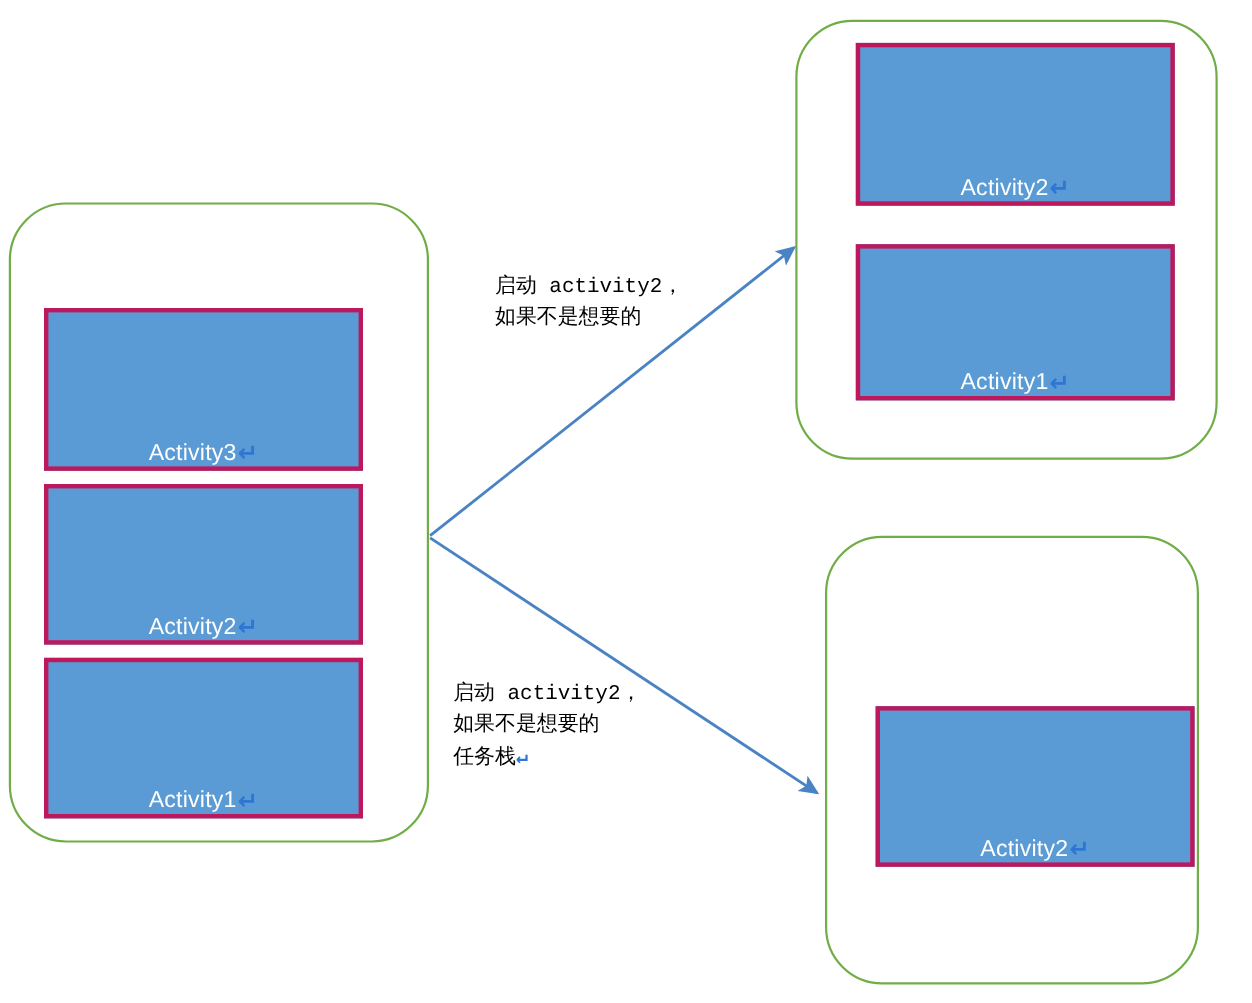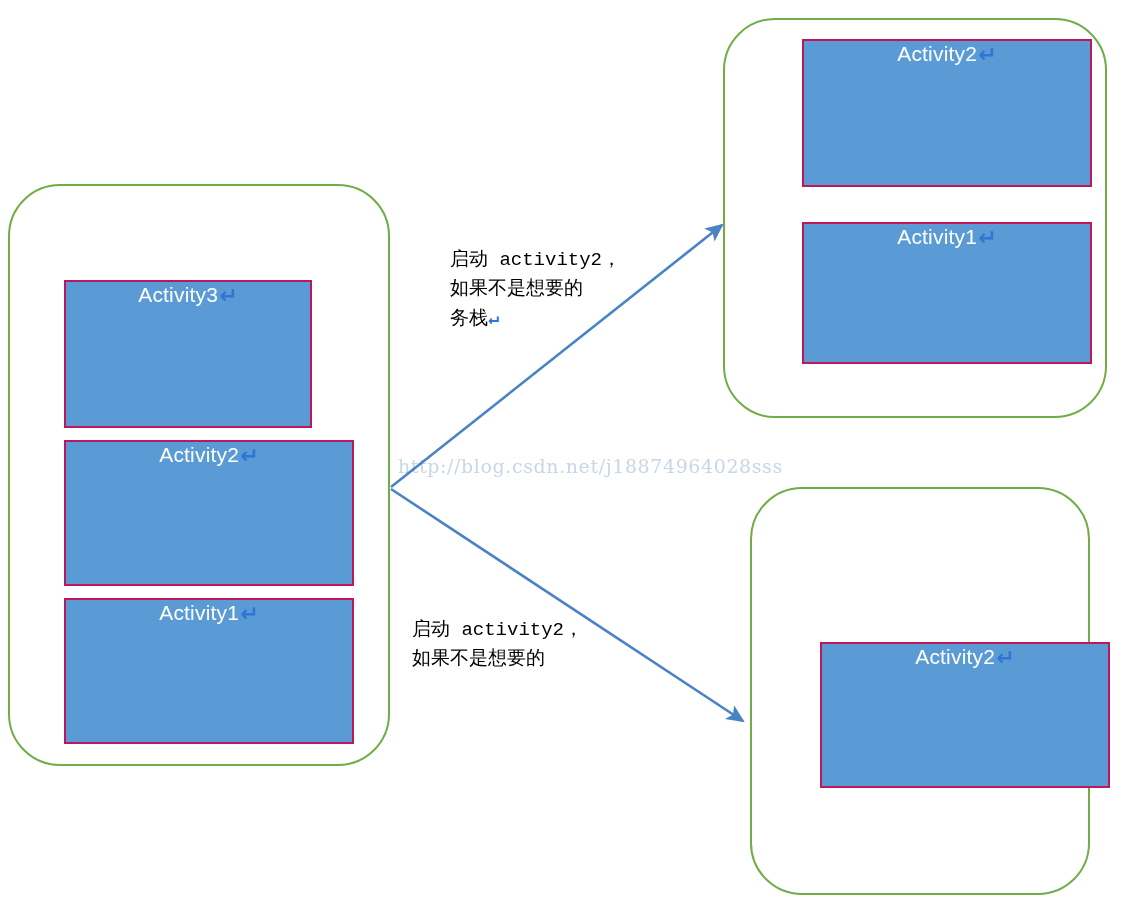--- a/index.html
+++ b/index.html
@@ -28,44 +28,43 @@
   }
   #panel-left   { left: 8px;   top: 184px; width: 382px; height: 582px; }
   #panel-top-right    { left: 723px; top: 18px;  width: 384px; height: 400px; }
   #panel-bottom-right { left: 750px; top: 487px; width: 340px; height: 408px; }
 
   
   .activity-box {
     position: absolute;
     box-sizing: border-box;
     background: #5B9BD5;
-    border: 2px solid #be185d;
+    border: 4px solid #be185d;
     display: flex;
-    align-items: flex-start;
+    align-items: flex-end;
     justify-content: center;
-    margin-left: 24px;
   }
   .activity-label {
     color: #ffffff;
     font-size: 21px;
     font-family: "Liberation Sans", "DejaVu Sans", sans-serif;
     white-space: nowrap;
     letter-spacing: 0.2px;
   }
   .ret-mark {
     color: #2E75D4;
     font-size: 22px;
     font-weight: bold;
     margin-left: 1px;
     position: relative;
     top: 1px;
   }
 
   
-  #box-l-activity3 { left: 40px; top: 280px; width: 248px; height: 148px; }
+  #box-l-activity3 { left: 40px; top: 280px; width: 290px; height: 148px; }
   #box-l-activity2 { left: 40px; top: 440px; width: 290px; height: 146px; }
   #box-l-activity1 { left: 40px; top: 598px; width: 290px; height: 146px; }
 
   
   #box-tr-activity2 { left: 778px; top: 39px;  width: 290px; height: 148px; }
   #box-tr-activity1 { left: 778px; top: 222px; width: 290px; height: 142px; }
 
   
   #box-br-activity2 { left: 796px; top: 642px; width: 290px; height: 146px; }
 
@@ -136,41 +135,40 @@
   <div class="activity-box" id="box-tr-activity1">
     <span class="activity-label"><span>Activity1</span><span class="ret-mark">↵</span></span>
   </div>
 
   <div class="stack-panel" id="panel-bottom-right"></div>
 
   <div class="activity-box" id="box-br-activity2">
     <span class="activity-label"><span>Activity2</span><span class="ret-mark">↵</span></span>
   </div>
 
-  <div id="watermark">http://blog.csdn.net/j18874964028sss</div>
 
   <svg id="arrows" viewBox="0 0 1138 912" xmlns="http://www.w3.org/2000/svg">
     <defs>
       <marker id="head-up" markerWidth="9" markerHeight="9" refX="6.2" refY="3.2" orient="auto" markerUnits="strokeWidth">
         <path d="M0,0 L7,3.2 L0,6.4 L1.6,3.2 Z" fill="#4A83C4"></path>
       </marker>
       <marker id="head-down" markerWidth="9" markerHeight="9" refX="6.2" refY="3.2" orient="auto" markerUnits="strokeWidth">
         <path d="M0,0 L7,3.2 L0,6.4 L1.6,3.2 Z" fill="#4A83C4"></path>
       </marker>
     </defs>
 
     <line x1="391" y1="487" x2="722" y2="225" stroke="#4A83C4" stroke-width="2.6" marker-end="url(#head-up)"></line>
 
     <line x1="391" y1="489" x2="743" y2="721" stroke="#4A83C4" stroke-width="2.6" marker-end="url(#head-down)"></line>
   </svg>
 
   <div class="arrow-label" id="label-wanted-stack">
     <div>启动 activity2，</div>
     <div>如果不是想要的</div>
-    <div><span>务栈</span><span class="label-ret">↵</span></div>
   </div>
 
   <div class="arrow-label" id="label-unwanted-stack">
     <div>启动 activity2，</div>
     <div>如果不是想要的</div>
+    <div><span>任务栈</span><span class="label-ret">↵</span></div>
   </div>
 
 </div>
 
 </body></html>

